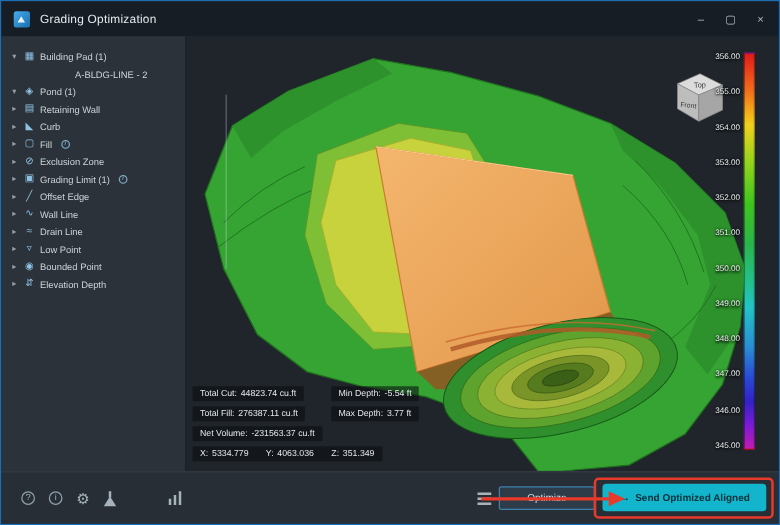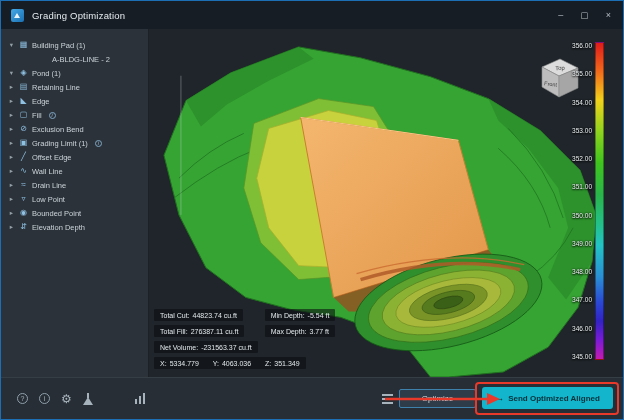--- a/index.html
+++ b/index.html
@@ -21,21 +21,21 @@
   .win-controls { margin-left:auto; display:flex; gap:17px; font-size:9px; color:#b6bec4;
               align-items:center; padding-right:2px; }
 
   
   .main { position:absolute; top:28px; left:0; right:0; bottom:42px; display:flex; }
 
   .sidebar { width:148px; background:#2b323a; border-right:1px solid #1b2127;
              padding-top:9px; overflow:hidden; flex:none; }
   .tree-row { display:flex; align-items:center; height:14px; padding-left:7px; gap:4px;
               font-size:7.5px; color:#ccd4d9; white-space:nowrap; }
-  .tree-row.child { padding-left:27px; }
+  .tree-row.child { padding-left:35px; }
   .expander { width:7px; font-size:6.5px; color:#93a0a8; text-align:center; flex:none; }
   .tree-icon { width:9px; font-size:8px; color:#8fc1e3; text-align:center; line-height:1; flex:none; }
   .info-badge { margin-left:3px; width:7px; height:7px; border:0.5px solid #7fa8c6;
               border-radius:50%; color:#9fc3dd; font-size:5px; font-style:italic;
               display:flex; align-items:center; justify-content:center; flex:none; }
 
   .viewport { position:relative; flex:1; background:#1f252a; overflow:hidden; }
   .terrain { position:absolute; inset:0; width:100%; height:100%; }
 
   .viewcube { position:absolute; left:383px; top:26px; width:52px; height:50px; }
@@ -125,37 +125,37 @@
             <span class="tree-label">A-BLDG-LINE - 2</span>
           </div>
           <div class="tree-row">
             <span class="expander">▾</span>
             <span class="tree-icon">◈</span>
             <span class="tree-label">Pond (1)</span>
           </div>
           <div class="tree-row">
             <span class="expander">▸</span>
             <span class="tree-icon">▤</span>
-            <span class="tree-label">Retaining Line</span>
+            <span class="tree-label">Retaining Wall</span>
           </div>
           <div class="tree-row">
             <span class="expander">▸</span>
             <span class="tree-icon">◣</span>
-            <span class="tree-label">Edge</span>
+            <span class="tree-label">Curb</span>
           </div>
           <div class="tree-row">
             <span class="expander">▸</span>
             <span class="tree-icon">▢</span>
             <span class="tree-label">Fill</span>
             <span class="info-badge">i</span>
           </div>
           <div class="tree-row">
             <span class="expander">▸</span>
             <span class="tree-icon">⊘</span>
-            <span class="tree-label">Exclusion Bend</span>
+            <span class="tree-label">Exclusion Zone</span>
           </div>
           <div class="tree-row">
             <span class="expander">▸</span>
             <span class="tree-icon">▣</span>
             <span class="tree-label">Grading Limit (1)</span>
             <span class="info-badge">i</span>
           </div>
           <div class="tree-row">
             <span class="expander">▸</span>
             <span class="tree-icon">╱</span>

